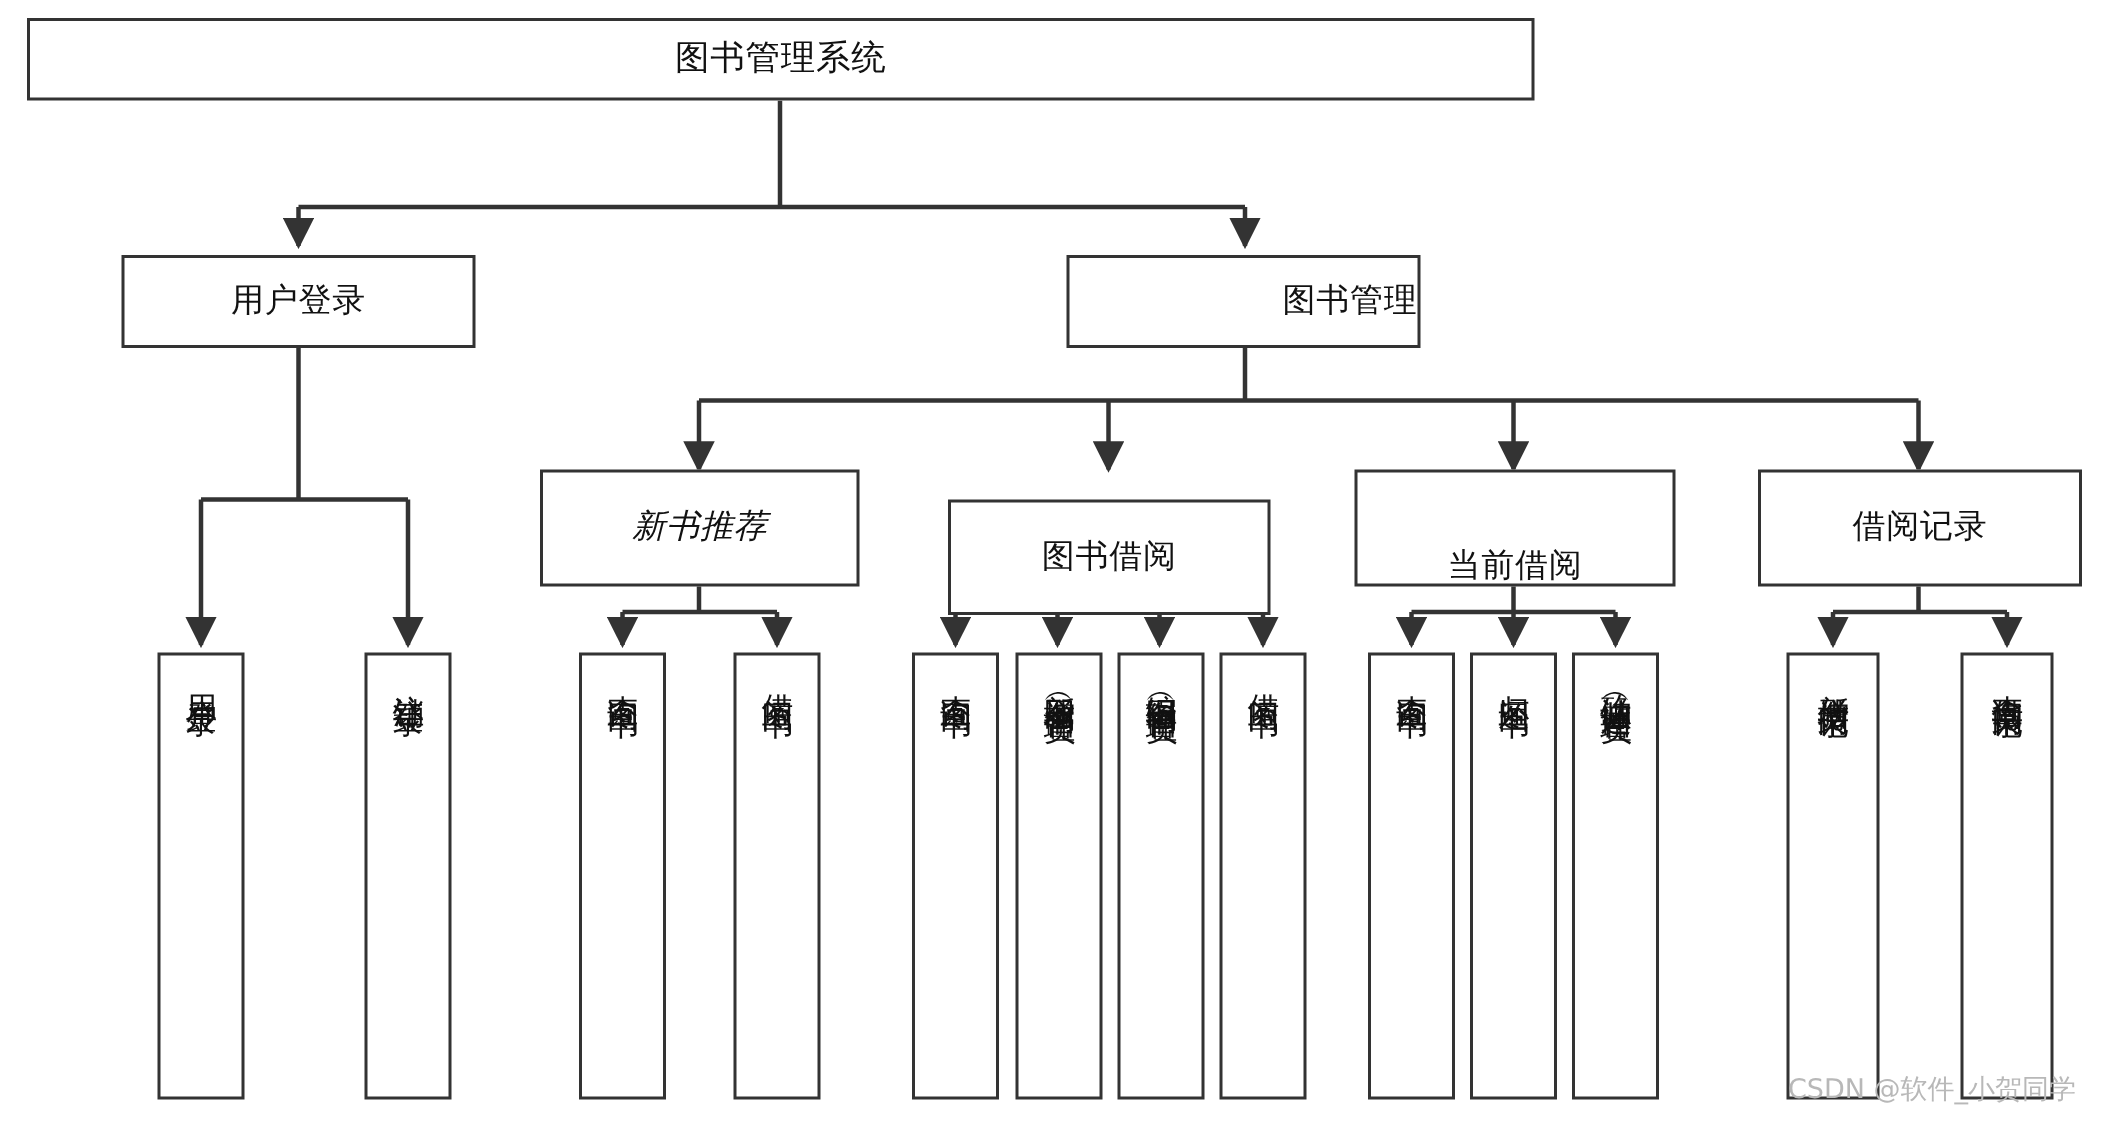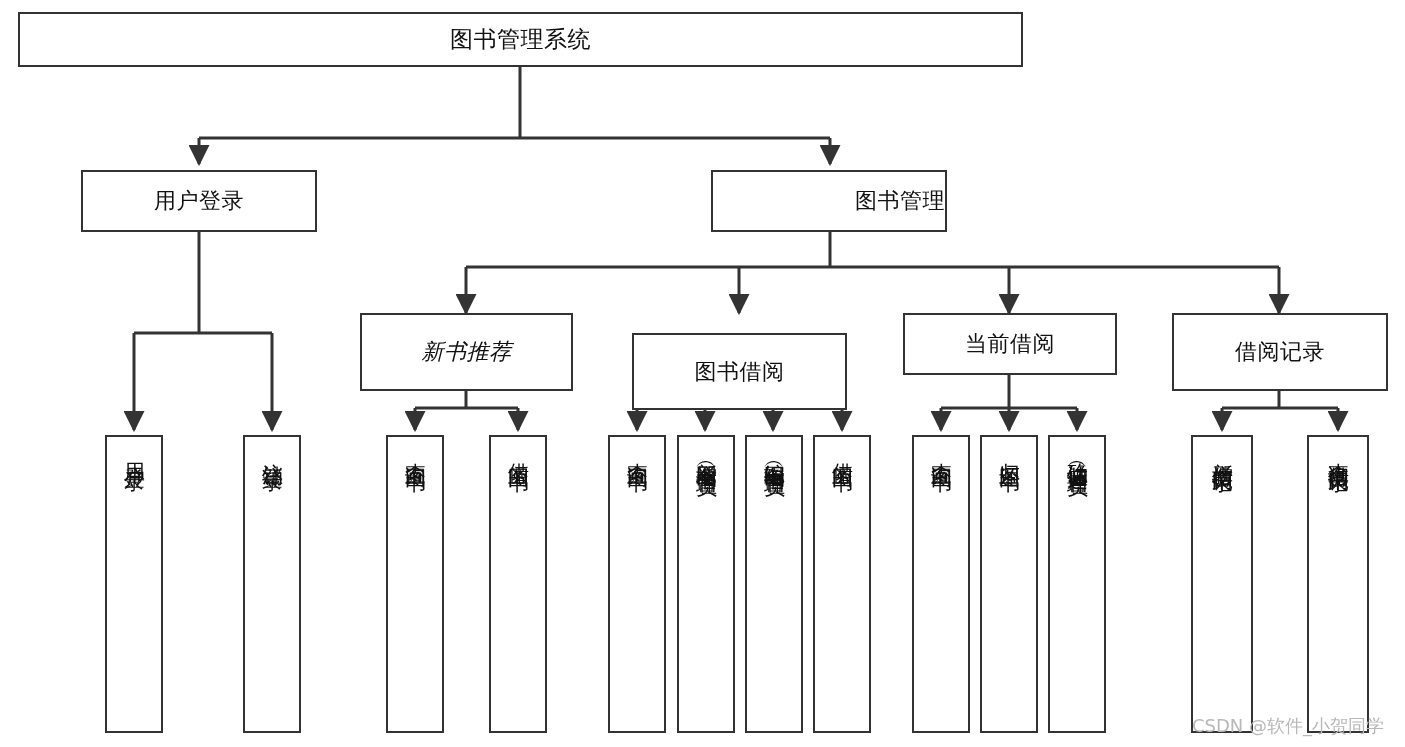--- a/index.html
+++ b/index.html
@@ -143,21 +143,21 @@
   <div class="node horiz" style="left:711px; top:170px; width:236px; height:62px;justify-content:flex-end;">
     <span class="node-label">图书管理</span>
   </div>
 
   <div class="node horiz" style="left:360px; top:313px; width:213px; height:78px;font-style:italic;">
     <span class="node-label">新书推荐</span>
   </div>
   <div class="node horiz" style="left:632px; top:313px; width:215px; height:77px;margin-top:20px;">
     <span class="node-label">图书借阅</span>
   </div>
-  <div class="node horiz" style="left:903px; top:313px; width:214px; height:62px;">
+  <div class="node horiz" style="left:903px; top:313px; width:214px; height:78px;align-items:flex-end;">
     <span class="node-label">当前借阅</span>
   </div>
   <div class="node horiz" style="left:1172px; top:313px; width:216px; height:78px;">
     <span class="node-label">借阅记录</span>
   </div>
 
   <div class="node leaf" style="left:105px; top:435px; width:58px; height:298px;">
     <span class="node-label">用户登录</span>
   </div>
   <div class="node leaf" style="left:243px; top:435px; width:58px; height:298px;">

